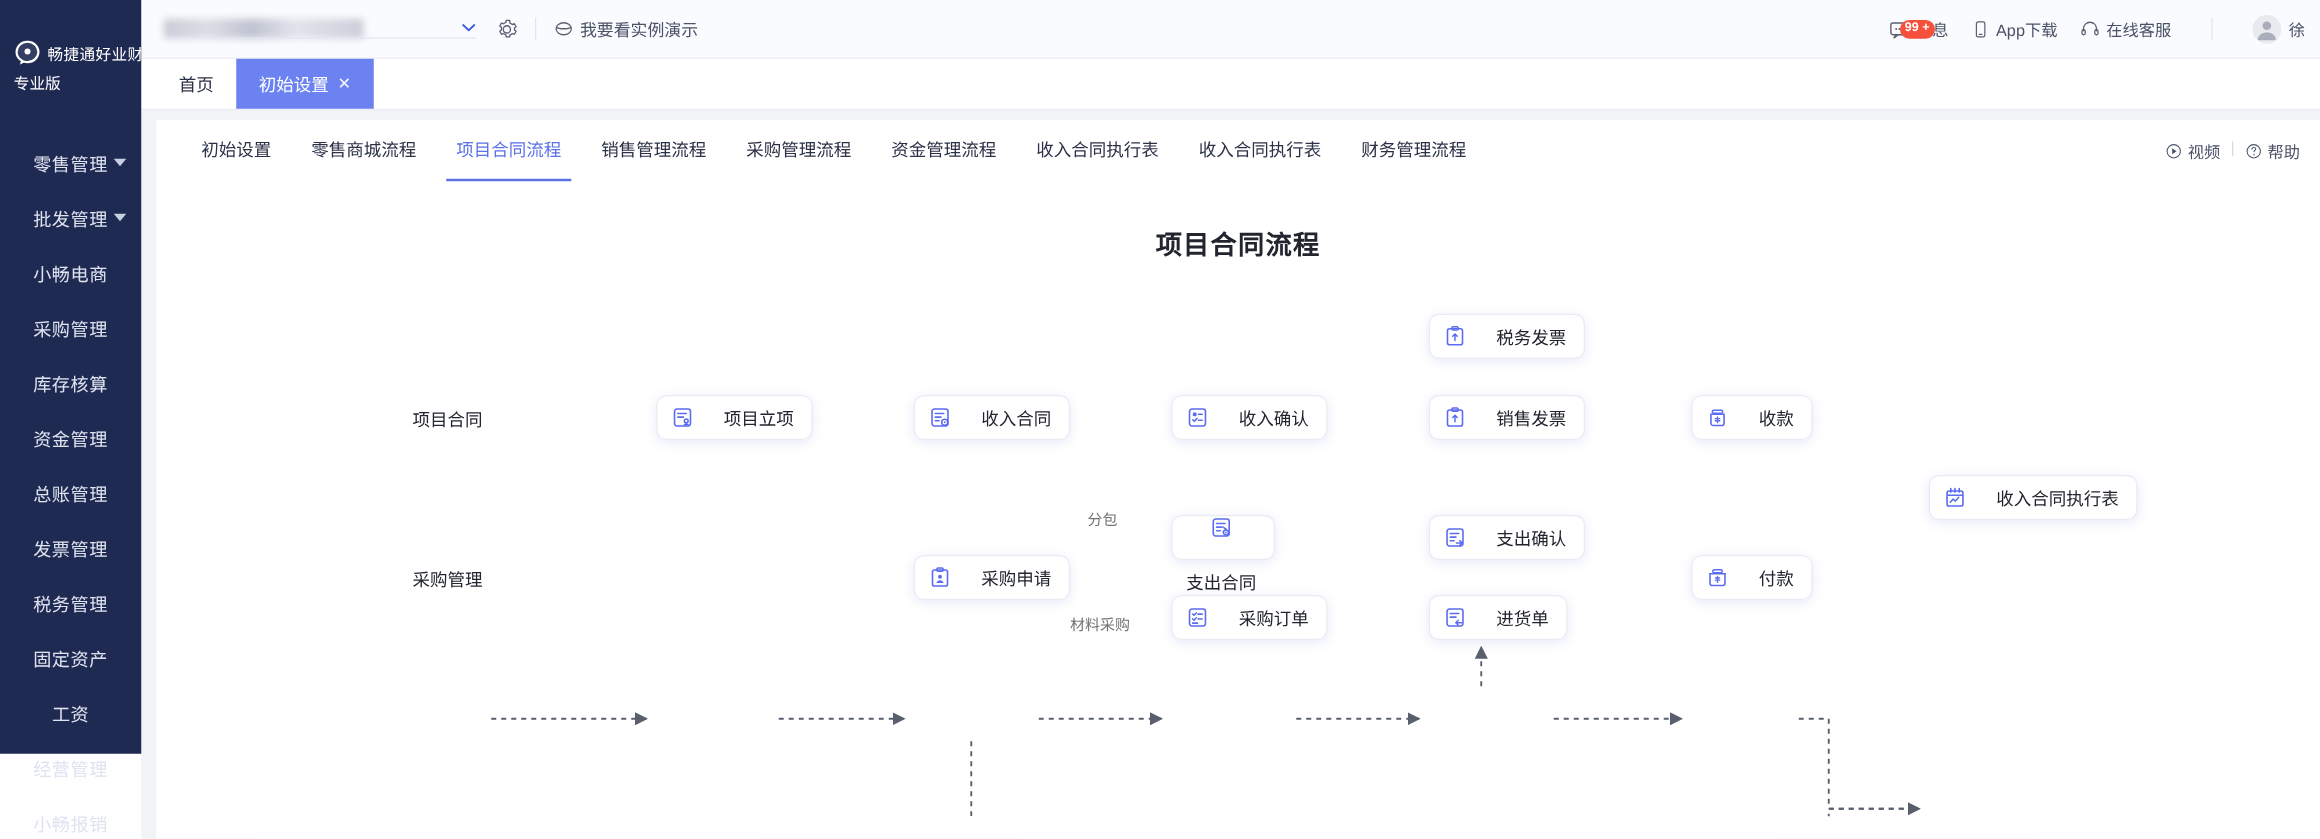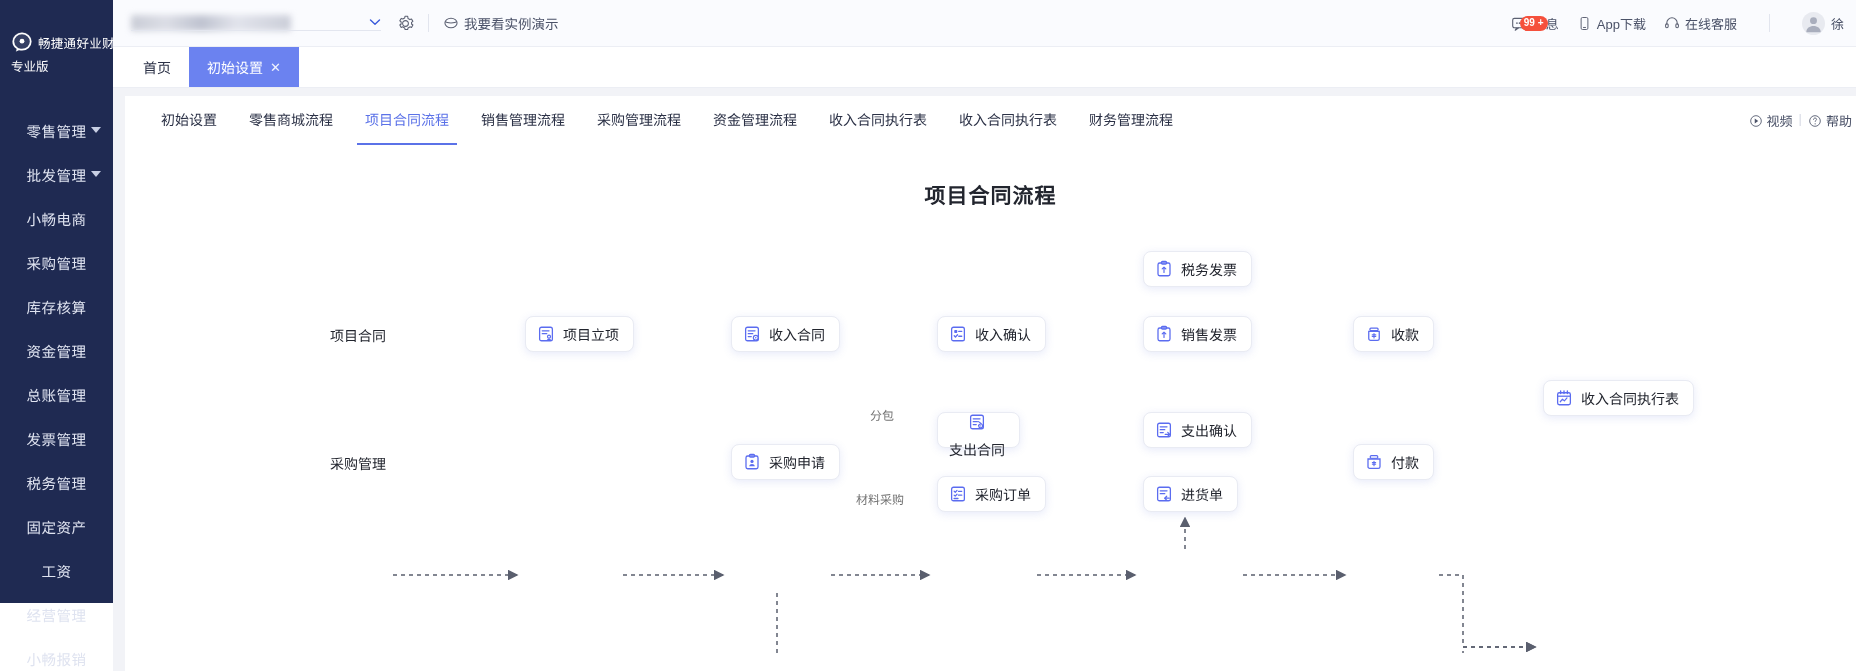--- a/index.html
+++ b/index.html
@@ -94,34 +94,34 @@
   .stab {
     font-size: 14px; color:#2b3146; padding: 0 16px; height: 49px; line-height:49px;
     cursor:pointer; position:relative; white-space:nowrap;
   }
   .stab.active { color:#5b72e8; }
   .stab.active::after {
     content:""; position:absolute; left: 8px; right: 8px; bottom: 0;
     height: 2px; background:#5b72e8;
   }
   .subtabs-right {
-    margin-left:auto; display:flex; gap:6px; padding-right: 4px;
-    font-size: 13px; color:#4b5268;
+    margin-left:auto; display:flex; gap:6px; padding-right: 16px;
+    font-size: 13px; color:#4b5268;font-family:Liberation Mono, monospace;
   }
   .sr-link { display:flex; align-items:center; gap:4px; cursor:pointer; }
   .sr-sep { color:#d7dae4; }
 
   .flow-title {
     text-align:center; font-size: 21px; color:#22252e; margin-top: 34px; letter-spacing: 1px;
   }
 
   
   .canvas { position: relative; width: 100%; height: 430px; margin-top: 14px; }
   .node {
-    position:absolute; display:flex; align-items:center; gap:8px;
+    position:absolute; display:flex; align-items:center; gap:24px;
     background:#fff; border:1px solid #e9ebf3; border-radius: 8px;
     height: 36px; padding: 0 14px 0 11px; font-size: 14px; color:#22252e;
     box-shadow: 0 2px 9px rgba(108,124,220,.16); white-space:nowrap; cursor:pointer;
   }
   .node .nic { width: 18px; height: 18px; flex: 0 0 18px; display:block; }
   .rowlabel {
     position:absolute; font-size: 14px; color:#22252e; white-space:nowrap;
   }
   .edgelabel {
     position:absolute; font-size: 12px; color:#737373; white-space:nowrap;

